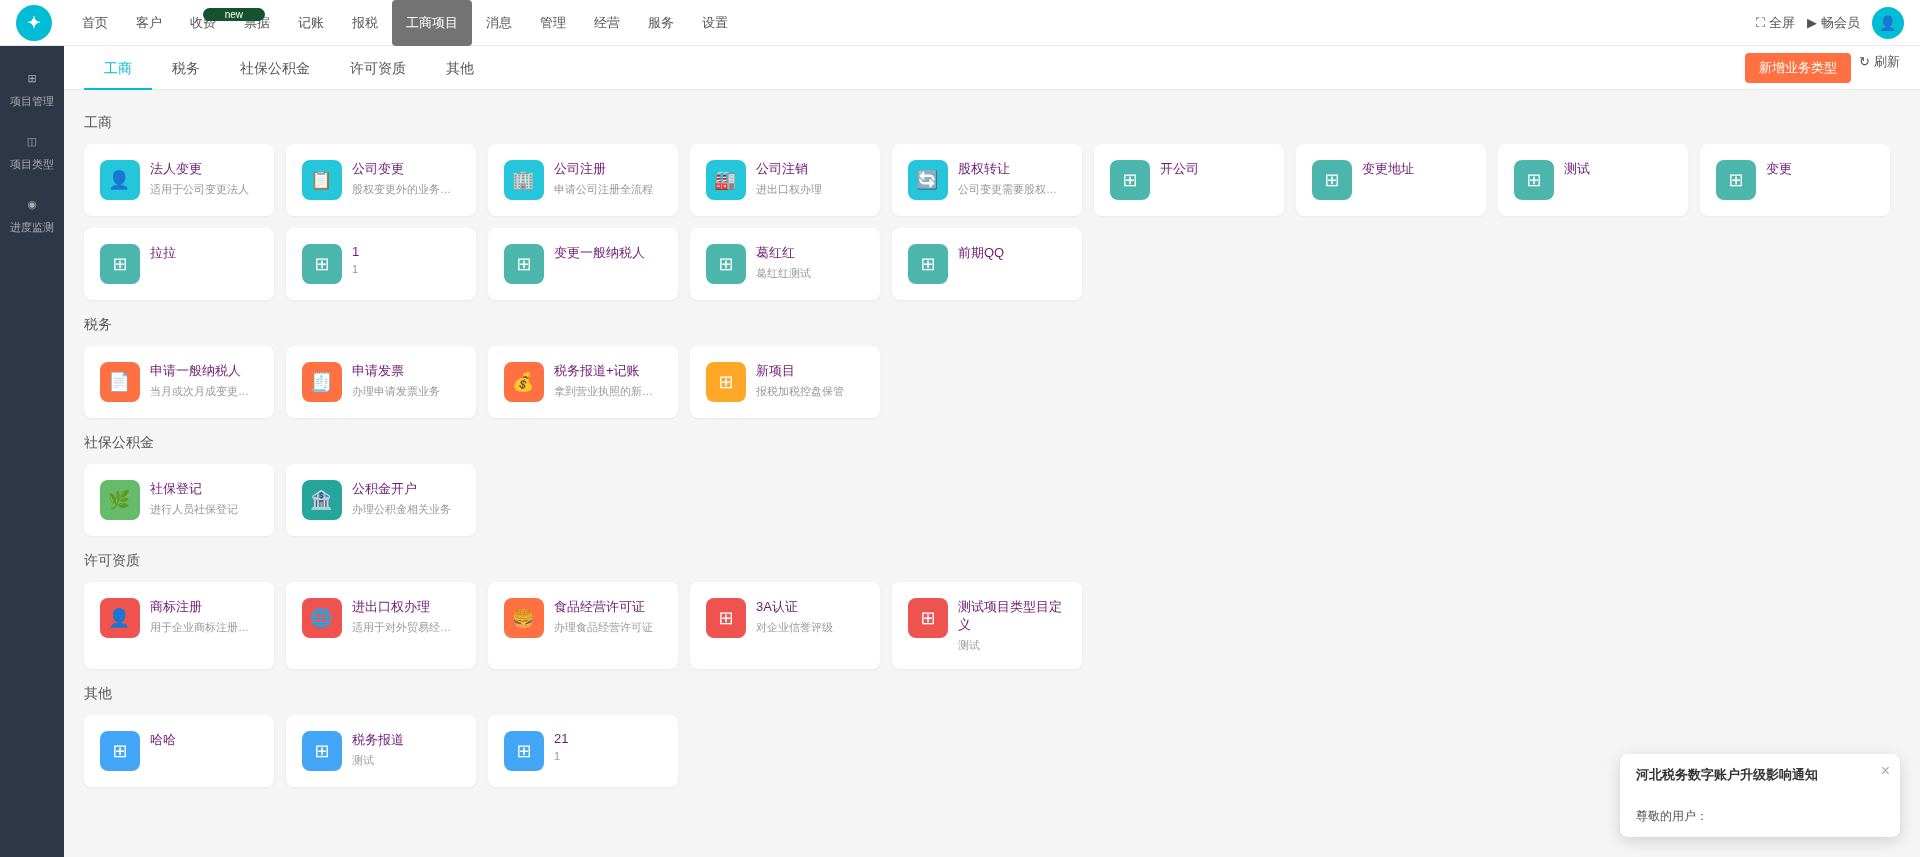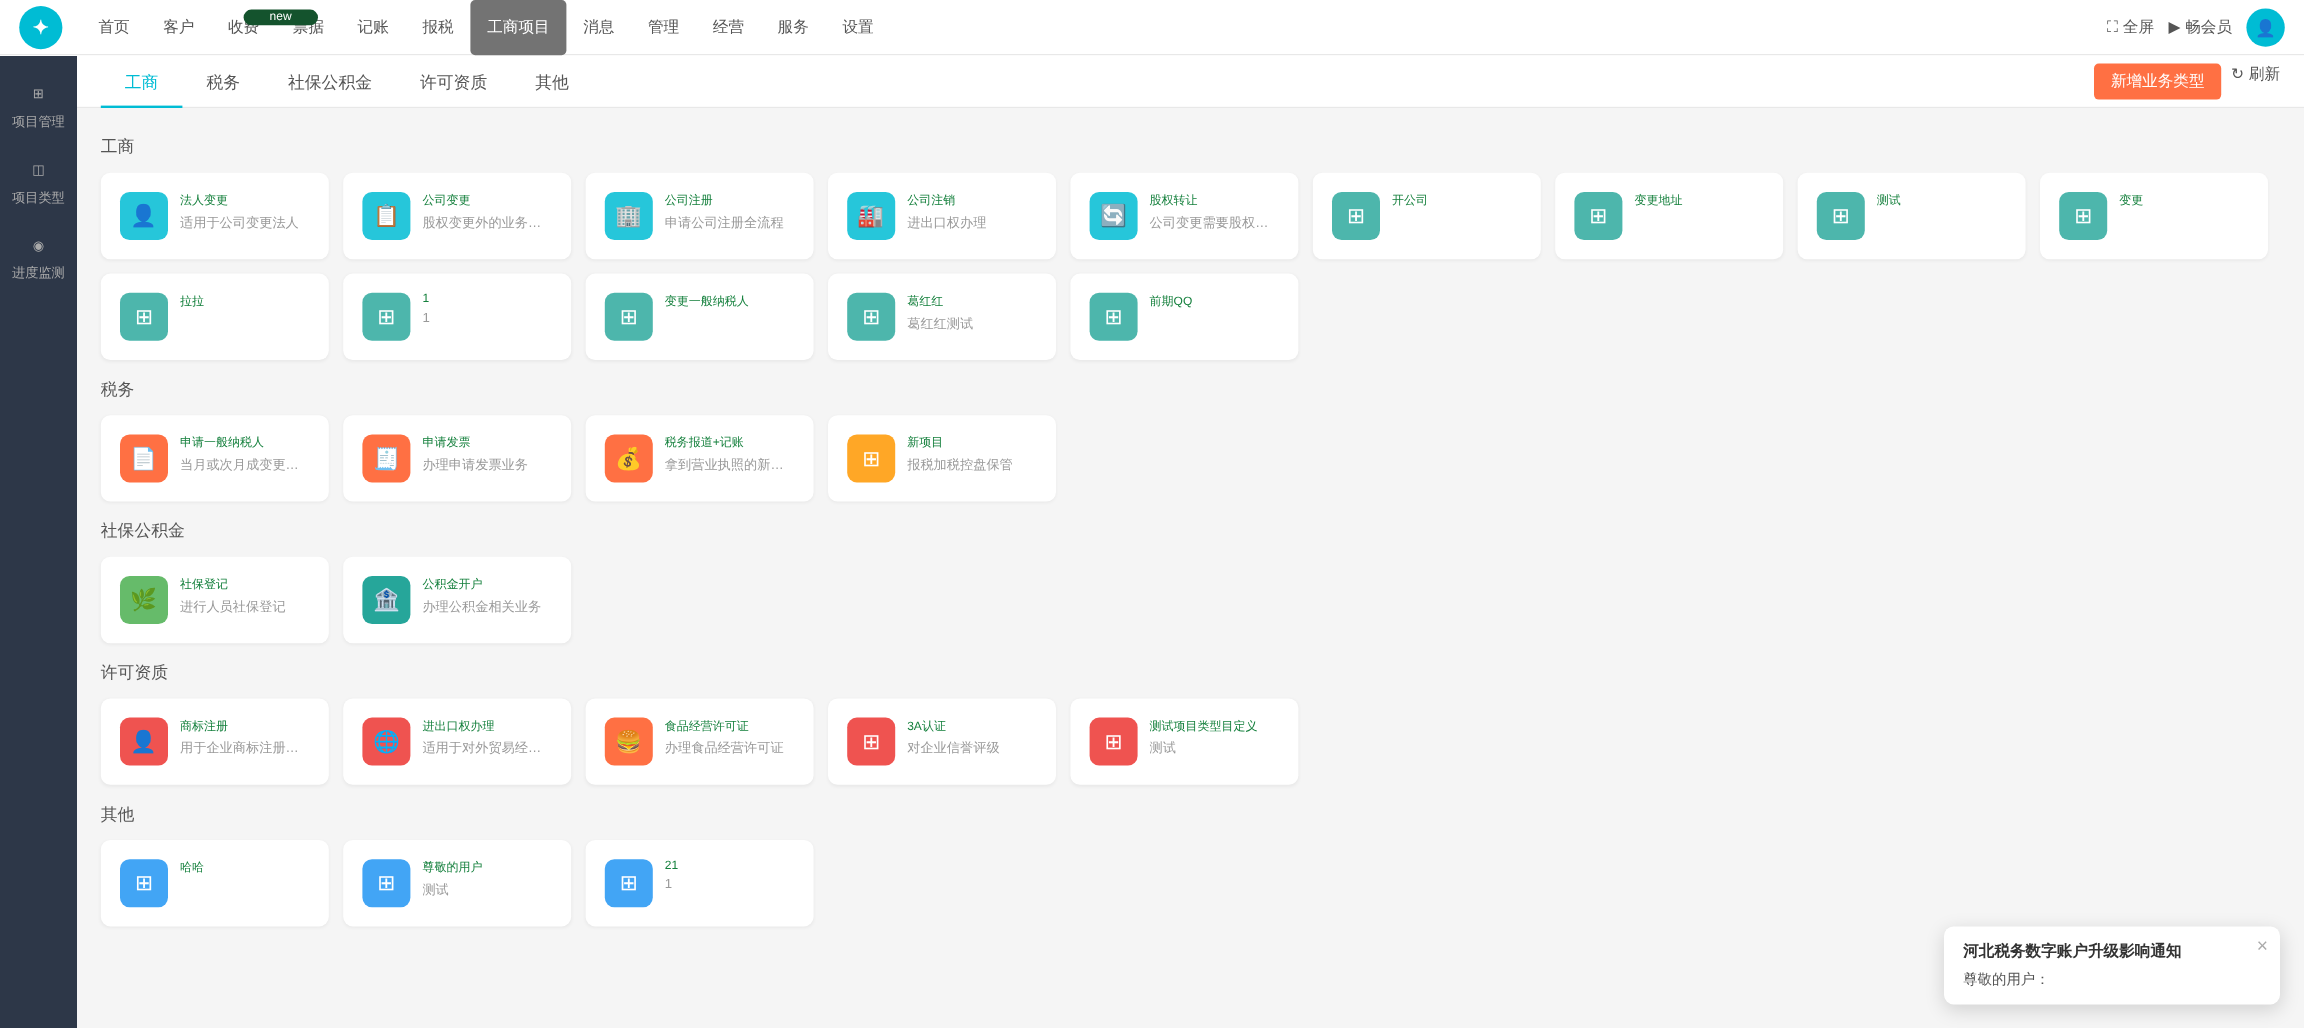--- a/index.html
+++ b/index.html
@@ -218,22 +218,22 @@
       border-radius: 8px;
       display: flex;
       align-items: center;
       justify-content: center;
       flex-shrink: 0;
       font-size: 18px;
       color: white;
     }
     .card-info { flex: 1; min-width: 0; }
     .card-title {
-      font-size: 10px;
-      color: #15803d;
+      font-size: 13px;
+      color: #701a75;
       font-weight: 500;
       margin-bottom: 4px;
     }
     .card-desc {
       font-size: 11px;
       color: #999;
       white-space: nowrap;
       overflow: hidden;
       text-overflow: ellipsis;
     }
@@ -264,21 +264,21 @@
     .notification-popup .notif-close {
       position: absolute;
       top: 8px;
       right: 10px;
       cursor: pointer;
       color: #aaa;
       font-size: 16px;
     }
     .notification-popup .notif-title {
       font-weight: bold;
-      margin-bottom: 6px;
+      margin-bottom: 24px;
       color: #333;
       font-size: 13px;
     }
   </style>
 </head>
 <body>
 
 <nav class="top-nav">
   <div class="logo">✦</div>
   <div class="nav-items">
@@ -545,21 +545,21 @@
         <div class="card">
       <div class="card-icon ic-blue">⊞</div>
       <div class="card-info">
         <div class="card-title">哈哈</div>
         <div class="card-desc"></div>
       </div>
     </div>
         <div class="card">
       <div class="card-icon ic-blue">⊞</div>
       <div class="card-info">
-        <div class="card-title">尊敬的用户</div>
+        <div class="card-title">税务报道</div>
         <div class="card-desc">测试</div>
       </div>
     </div>
         <div class="card">
       <div class="card-icon ic-blue">⊞</div>
       <div class="card-info">
         <div class="card-title">21</div>
         <div class="card-desc">1</div>
       </div>
     </div>

